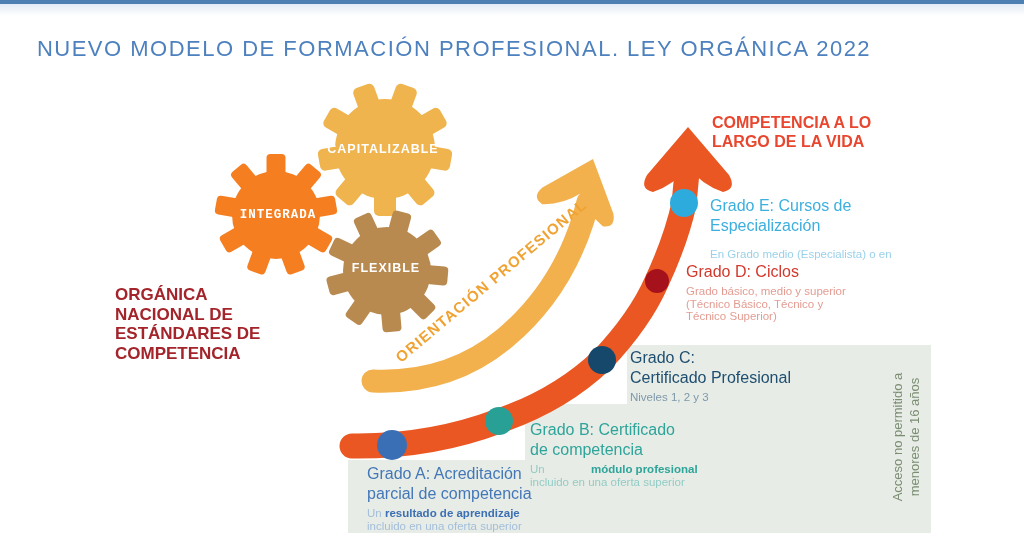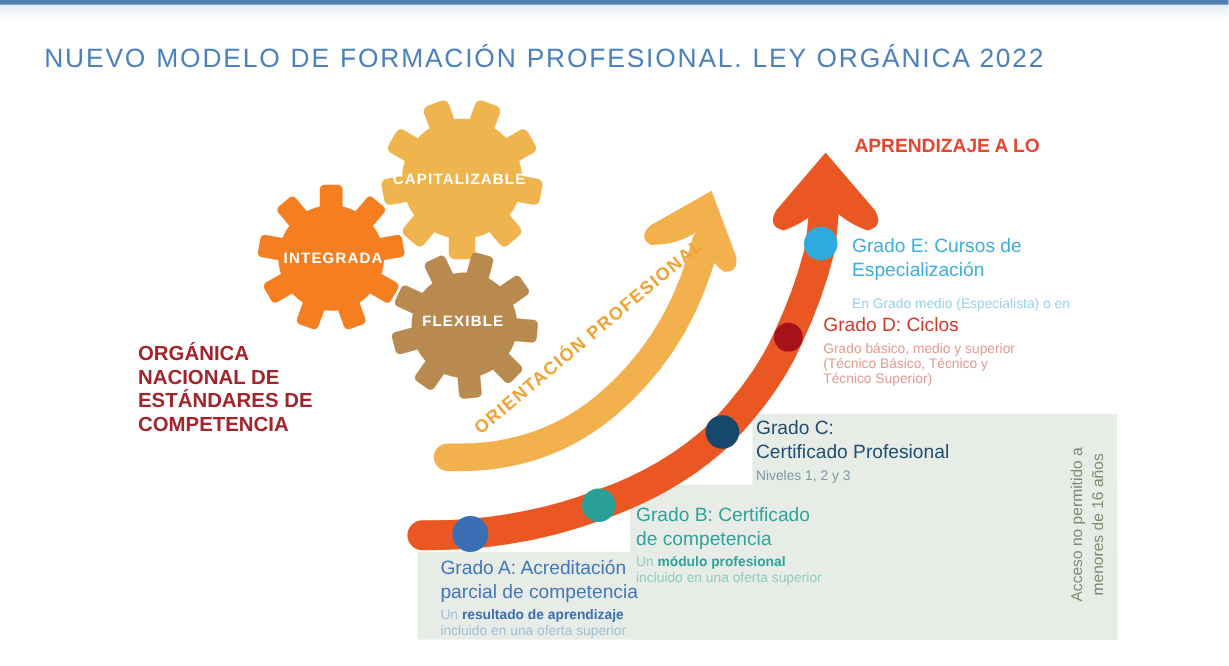--- a/index.html
+++ b/index.html
@@ -23,21 +23,21 @@
             font-size:16px;line-height:19px;}
   .orientation{position:absolute;left:368px;top:272px;width:246px;text-align:center;
                transform:rotate(-40deg);color:#F0A232;font-weight:700;font-size:15px;
                letter-spacing:1.2px;white-space:nowrap;}
   .grade{position:absolute;}
   .grade .main{font-size:16px;line-height:20px;font-weight:400;white-space:nowrap;}
   .grade .sub{font-size:11.5px;line-height:13px;margin-top:3px;white-space:nowrap;}
   .ga{left:367px;top:464px;}  .ga .main{color:#4377B8;}
   .ga .light{color:#A3BEDB;}  .ga .bold{color:#3D6FB3;font-weight:700;}
   .gb{left:530px;top:420px;}  .gb .main{color:#2EA49A;}
-  .gb .light{color:#93CCC5;}  .gb .bold{color:#2EA49A;font-weight:700;}
+  .gb .light{color:#93CCC5;}  .gb .bold{color:#2EA49A;font-weight:700;margin-left:43px;}
   .gc{left:630px;top:348px;}  .gc .main{color:#1F4E70;}
   .gc .sub{color:#7E98AA;}
   .gd{left:686px;top:262px;}  .gd .main{color:#D2382C;}
   .gd .sub{color:#E39C92;line-height:12.5px;}
   .ge{left:710px;top:196px;}  .ge .main{color:#3CAFDE;}
   .ge .sub{color:#9AD1EA;margin-top:12px;}
   .restriction{position:absolute;left:826px;top:357px;width:160px;height:160px;
                display:flex;align-items:center;justify-content:center;
                transform:rotate(-90deg);}
   .restriction .inner{text-align:center;font-size:13px;line-height:17px;color:#7C8D72;
@@ -166,32 +166,33 @@
     <path transform="translate(688,127)" d="M 0 0 L -41 48 Q -49 62 -35 65 Q -14 58 0 40 Q 14 58 35 65 Q 49 62 41 48 Z" fill="#EA5722"></path>
 
     <circle cx="392" cy="445" r="15" fill="#3A6FB5"></circle>
     <circle cx="499" cy="421" r="14" fill="#28A096"></circle>
     <circle cx="602" cy="360" r="14" fill="#16486B"></circle>
     <circle cx="657" cy="281" r="12" fill="#A6121B"></circle>
     <circle cx="684" cy="203" r="14" fill="#2EABDD"></circle>
   </svg>
 
   <div class="gear-label" style="left:383px;top:149px;">CAPITALIZABLE</div>
-  <div class="gear-label" style="left:278px;top:215px;">INTEGRADA</div>
+  <div class="gear-label" style="left:278px;top:215px;font-family:Liberation Mono, monospace;">INTEGRADA</div>
   <div class="gear-label" style="left:386px;top:268px;">FLEXIBLE</div>
 
   <div class="catalog">
     <div>ORGÁNICA</div>
     <div>NACIONAL DE</div>
     <div>ESTÁNDARES DE</div>
     <div>COMPETENCIA</div>
   </div>
 
   <div class="lifelong">
-    <div>APRENDIZAJE A LO</div>
+    <div>COMPETENCIA A LO</div>
+    <div>LARGO DE LA VIDA</div>
   </div>
 
   <div class="orientation">ORIENTACIÓN PROFESIONAL</div>
 
   <div class="grade ga">
     <div class="main">Grado A: Acreditación</div>
     <div class="main">parcial de competencia</div>
     <div class="sub"><span class="light">Un </span><span class="bold">resultado de aprendizaje</span></div>
     <div class="sub light" style="margin-top:0;">incluido en una oferta superior</div>
   </div>

